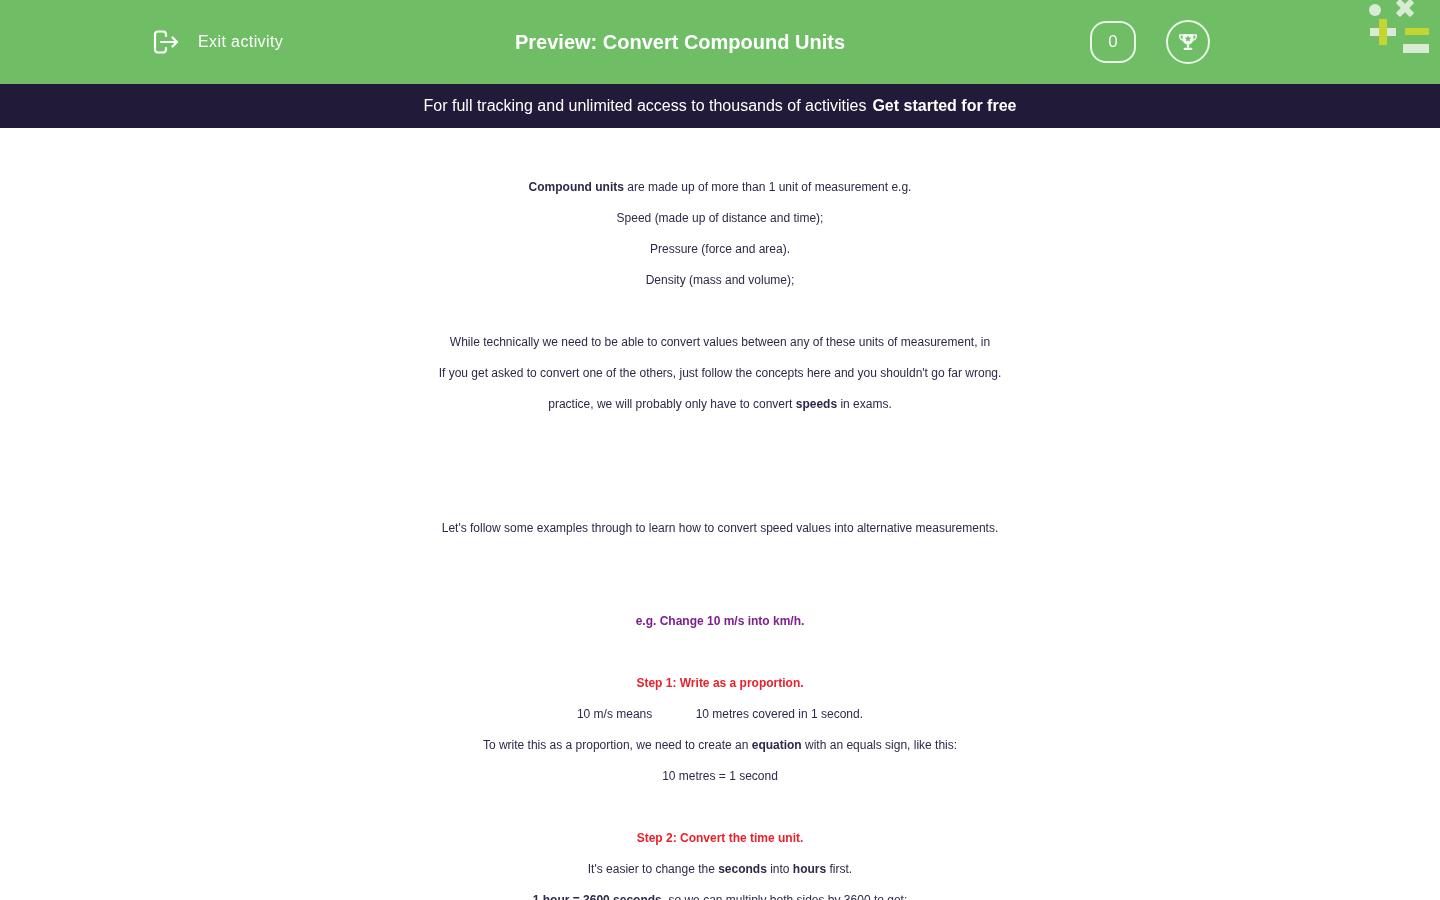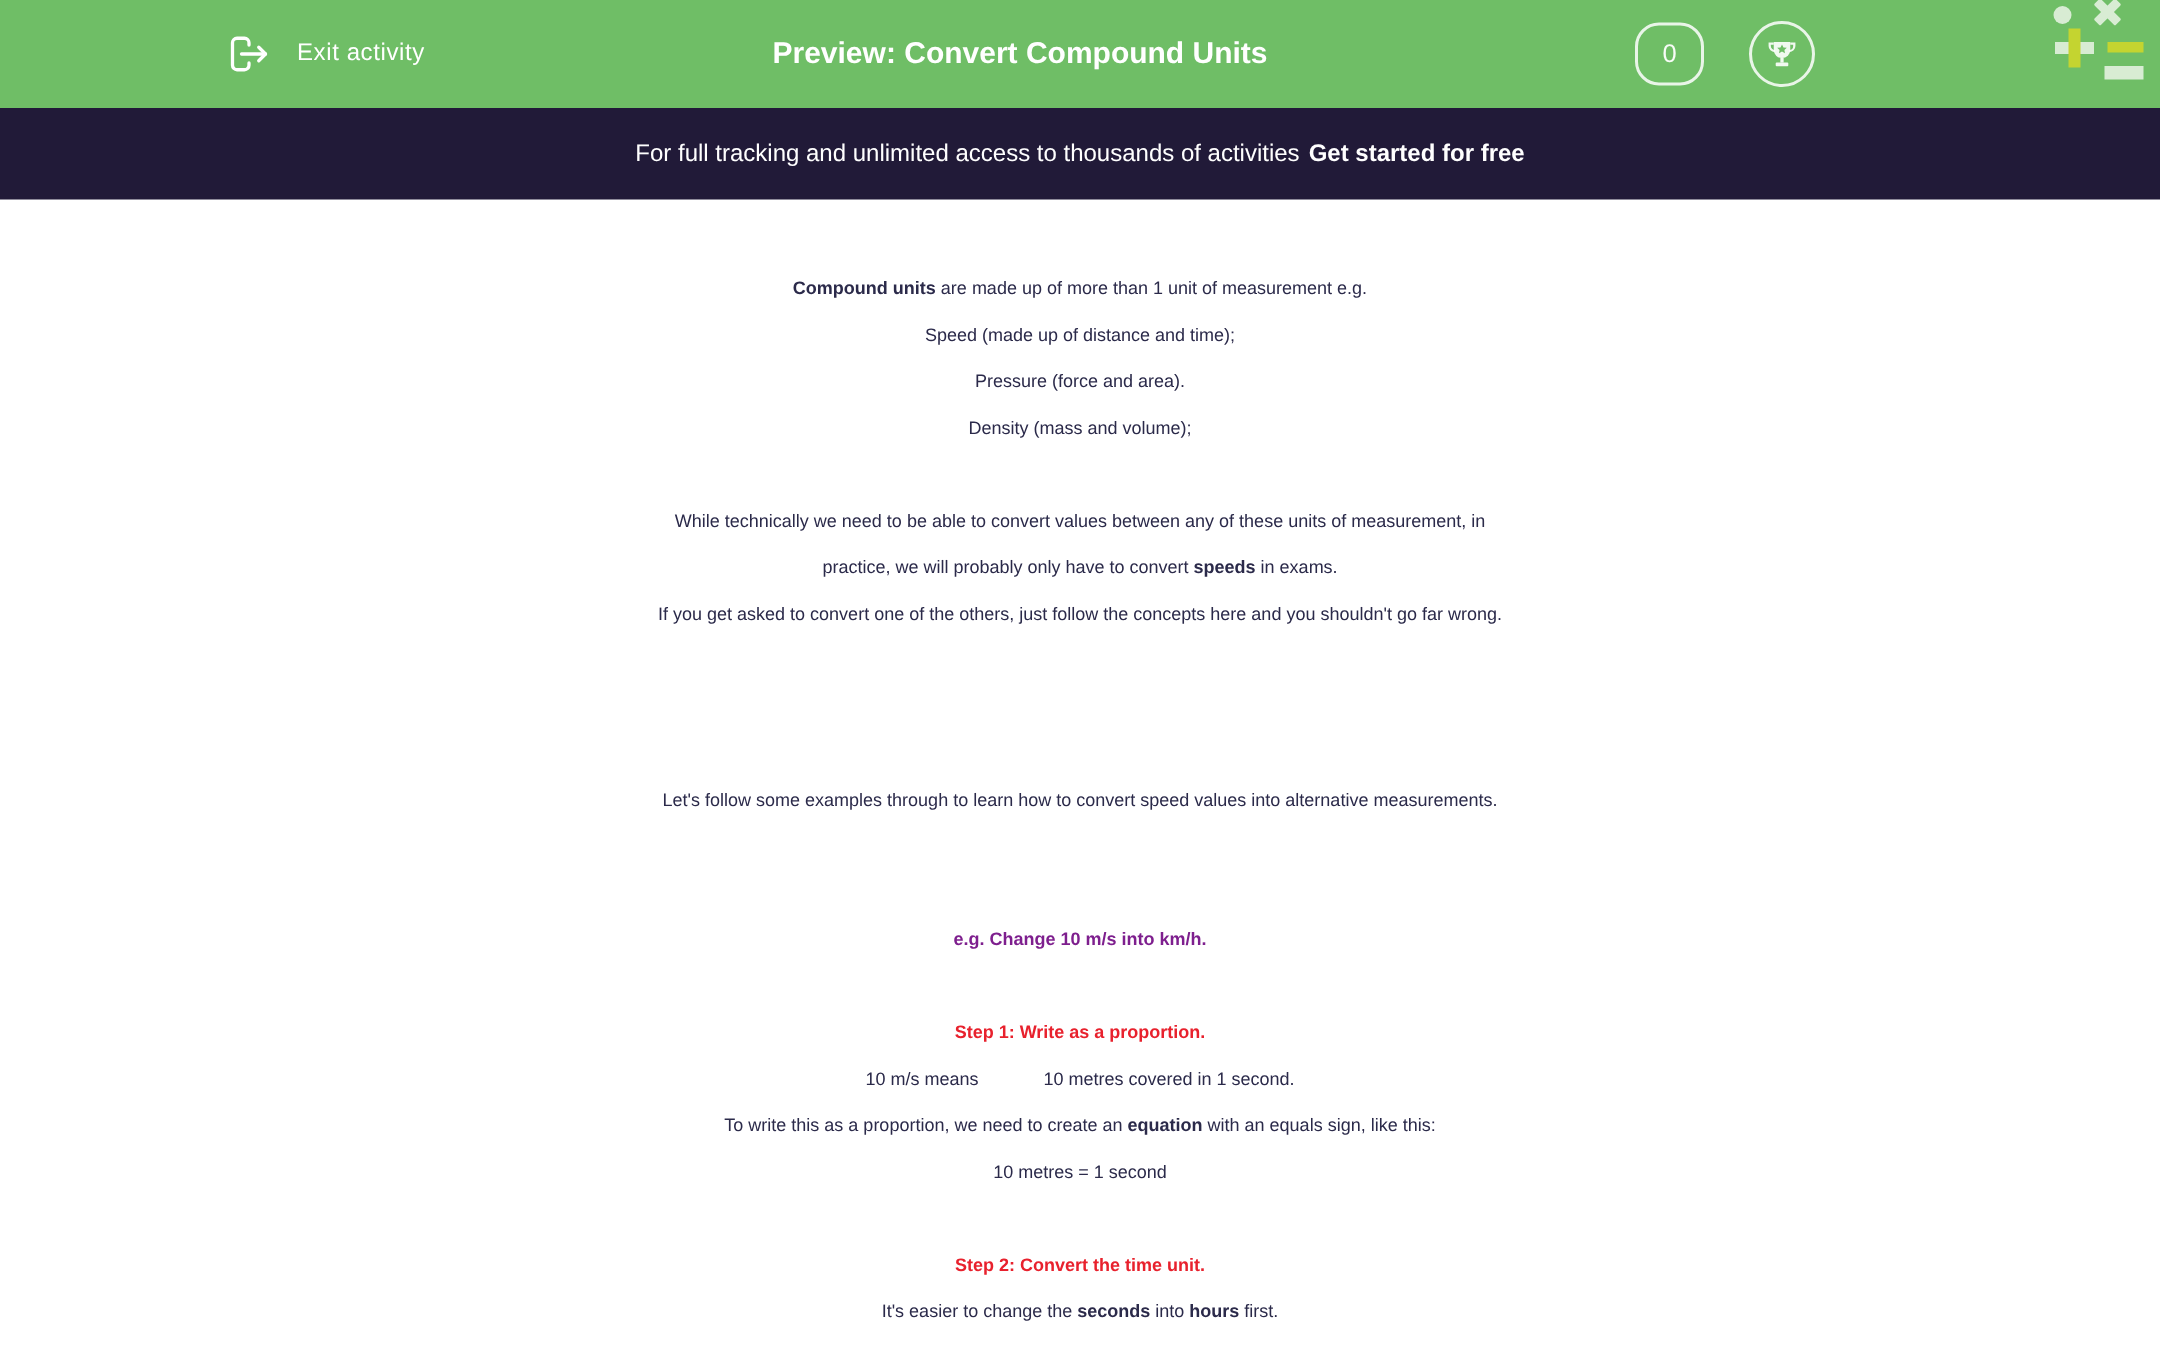--- a/index.html
+++ b/index.html
@@ -8,21 +8,21 @@
     --ink:#2B2A4A;
     --purple:#7E1F8E;
     --red:#E8212D;
     --pale:#D8ECD3;
     --yellow:#C4D430;
   }
   *{margin:0;padding:0;box-sizing:border-box;}
   html,body{width:1440px;height:900px;overflow:hidden;background:#fff;
     font-family:"Liberation Sans","DejaVu Sans",sans-serif;}
   
-  .app-header{position:relative;height:72px;background:var(--green);
+  .app-header{position:relative;height:84px;background:var(--green);
     display:flex;align-items:center;padding:0 150px;color:#fff;}
   .h-side{flex:1;display:flex;align-items:center;}
   .h-side.right{justify-content:flex-end;gap:30px;padding-right:80px;}
   .exit-btn{display:flex;align-items:center;gap:10px;background:none;border:none;
     color:#fff;font-size:16px;letter-spacing:.4px;cursor:pointer;
     font-family:"Liberation Sans","DejaVu Sans",sans-serif;}
   .page-title{font-size:20px;font-weight:700;white-space:nowrap;text-align:right;}
   .score-pill{min-width:46px;height:42px;border:2px solid rgba(255,255,255,.85);
     border-radius:16px;display:flex;align-items:center;justify-content:center;
     font-size:17px;color:rgba(255,255,255,.95);}
@@ -33,21 +33,21 @@
   .logo span{position:absolute;display:block;}
   .logo .dot{left:9px;top:4px;width:12px;height:12px;border-radius:50%;background:var(--pale);}
   .logo .xbar{left:35px;top:4.5px;width:20px;height:6px;background:var(--pale);border-radius:1px;}
   .logo .x1{transform:rotate(45deg);}
   .logo .x2{transform:rotate(-45deg);}
   .logo .plus-h{left:10px;top:28px;width:26px;height:8px;background:var(--pale);}
   .logo .plus-v{left:19px;top:19px;width:8px;height:26px;background:var(--yellow);}
   .logo .eq-top{left:45px;top:28px;width:24px;height:7px;background:var(--yellow);}
   .logo .eq-bottom{left:43px;top:44px;width:26px;height:9px;background:var(--pale);}
   
-  .banner{height:61px;background:var(--banner);display:flex;align-items:center;
+  .banner{height:44px;background:var(--banner);display:flex;align-items:center;
     justify-content:center;color:#fff;font-size:16px;}
   .banner a{color:#fff;font-weight:700;text-decoration:none;margin-left:6px;cursor:pointer;}
   
   main{max-width:1150px;margin:0 auto;padding-top:44px;}
   .line{font-size:12px;line-height:31px;text-align:center;color:var(--ink);white-space:nowrap;}
   .line .b{font-weight:700;}
   .line .i{margin-left:40px;}
   .line.purple{color:var(--purple);}
   .line.red{color:var(--red);}
   svg{display:block;}
@@ -106,22 +106,22 @@
 </div>
 
 <main>
   <div>
       <div class="line"><span class="b">Compound units</span><span> are made up of more than 1 unit of measurement e.g.</span></div>
       <div class="line"><span>Speed (made up of distance and time);</span></div>
       <div class="line"><span>Pressure (force and area).</span></div>
       <div class="line"><span>Density (mass and volume);</span></div>
       <div class="line">&nbsp;</div>
       <div class="line"><span>While technically we need to be able to convert values between any of these units of measurement, in</span></div>
+      <div class="line"><span>If you get asked to convert one of the others, just follow the concepts here and you shouldn't go far wrong.</span></div>
       <div class="line"><span>practice, we will probably only have to convert </span><span class="b">speeds</span><span> in exams.</span></div>
-      <div class="line"><span>If you get asked to convert one of the others, just follow the concepts here and you shouldn't go far wrong.</span></div>
       <div class="line">&nbsp;</div>
       <div class="line">&nbsp;</div>
       <div class="line">&nbsp;</div>
       <div class="line"><span>Let's follow some examples through to learn how to convert speed values into alternative measurements.</span></div>
       <div class="line">&nbsp;</div>
       <div class="line">&nbsp;</div>
       <div class="line purple"><span class="b">e.g. Change 10 m/s into km/h.</span></div>
       <div class="line">&nbsp;</div>
       <div class="line red"><span class="b">Step 1: Write as a proportion.</span></div>
       <div class="line"><span>10 m/s means </span><span class="i">10 metres covered in 1 second.</span></div>

